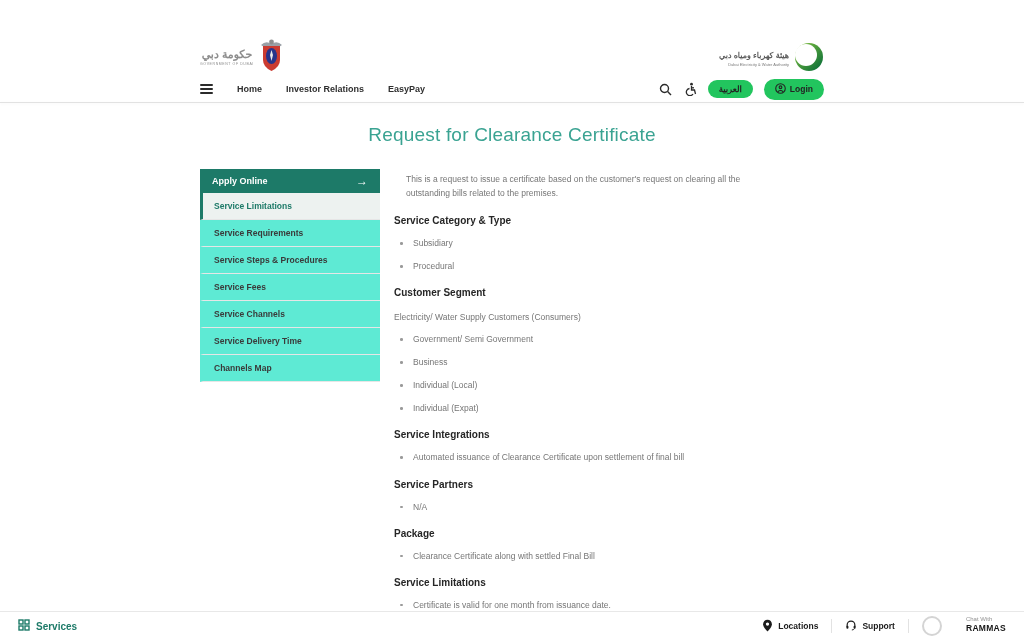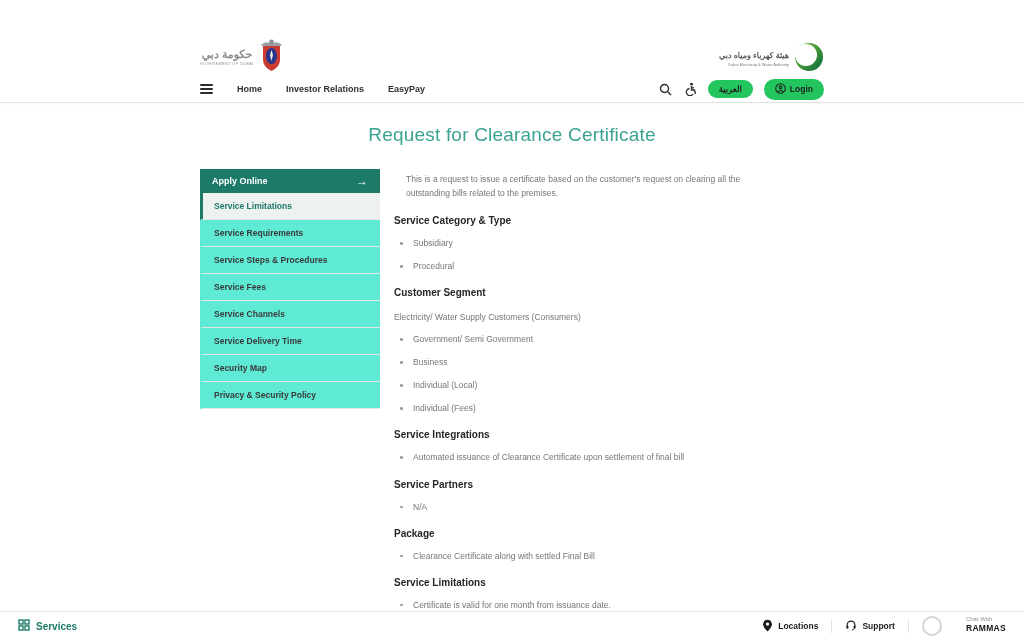--- a/index.html
+++ b/index.html
@@ -155,41 +155,40 @@
         <span>Apply Online</span>
         <span class="apply-arrow">→</span>
       </button>
       <nav>
         <div class="side-item active">Service Limitations</div>
         <div class="side-item">Service Requirements</div>
         <div class="side-item">Service Steps &amp; Procedures</div>
         <div class="side-item">Service Fees</div>
         <div class="side-item">Service Channels</div>
         <div class="side-item">Service Delivery Time</div>
-        <div class="side-item">Security Map</div>
-        <div class="side-item">Privacy &amp; Security Policy</div>
+        <div class="side-item">Channels Map</div>
       </nav>
     </aside>
 
     <section class="content">
       <p class="intro">This is a request to issue a certificate based on the customer's request on clearing all the outstanding bills related to the premises.</p>
 
       <h3 class="sec-heading">Service Category &amp; Type</h3>
       <ul>
         <li>Subsidiary</li>
         <li>Procedural</li>
       </ul>
 
       <h3 class="sec-heading">Customer Segment</h3>
       <p class="lead">Electricity/ Water Supply Customers (Consumers)</p>
       <ul>
         <li>Government/ Semi Government</li>
         <li>Business</li>
         <li>Individual (Local)</li>
-        <li>Individual (Fees)</li>
+        <li>Individual (Expat)</li>
       </ul>
 
       <h3 class="sec-heading">Service Integrations</h3>
       <ul>
         <li>Automated issuance of Clearance Certificate upon settlement of final bill</li>
       </ul>
 
       <h3 class="sec-heading">Service Partners</h3>
       <ul>
         <li>N/A</li>

